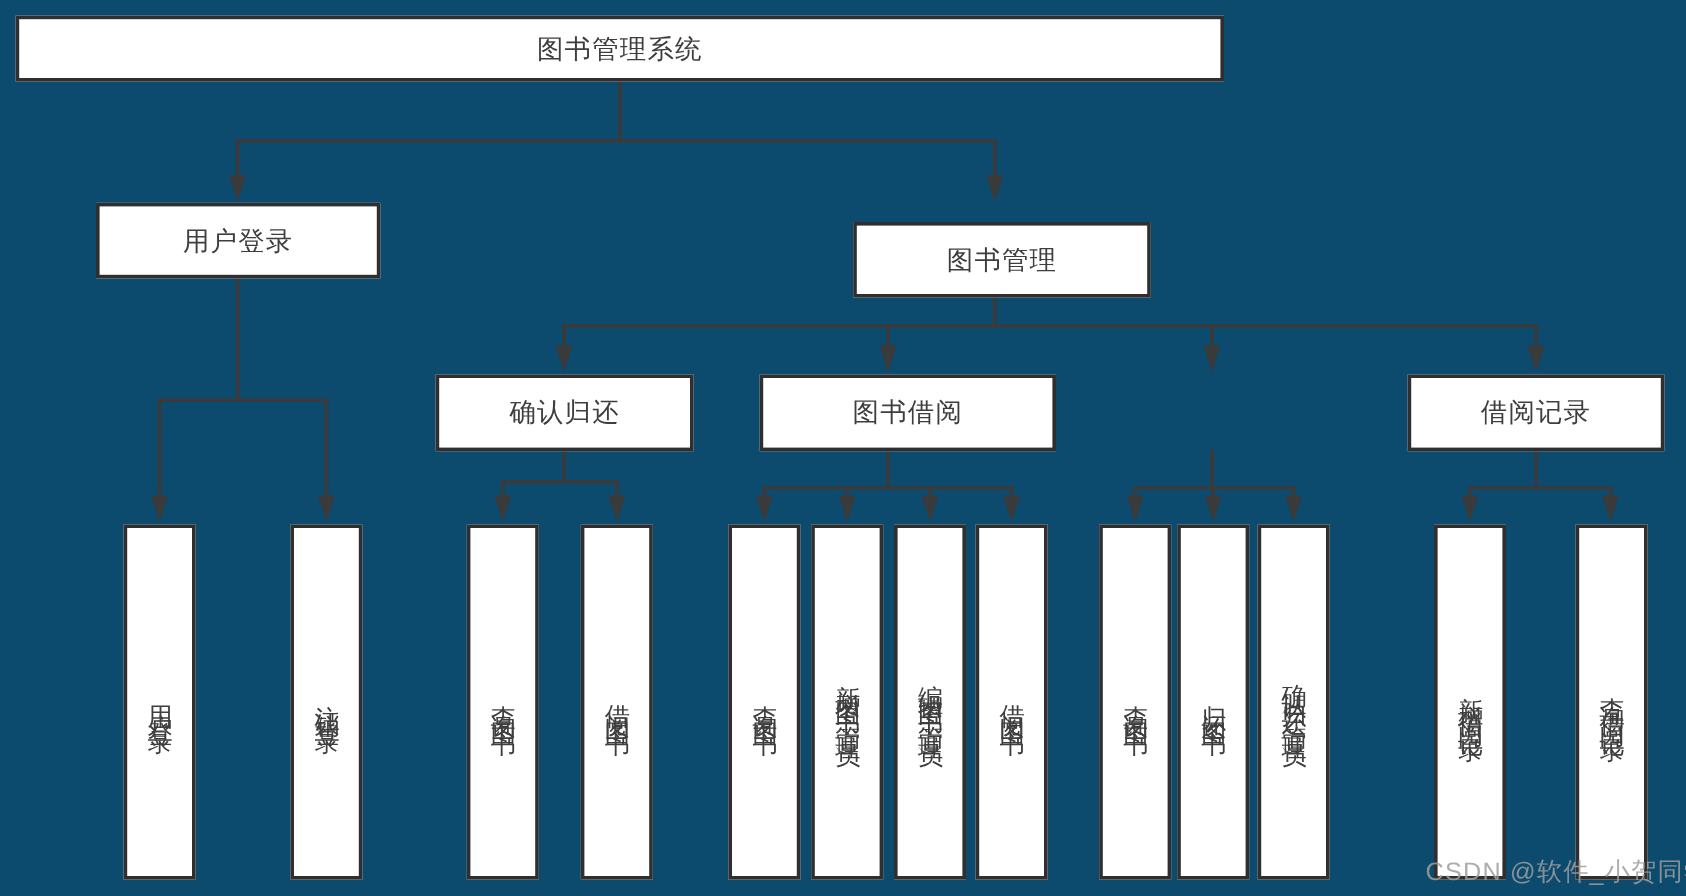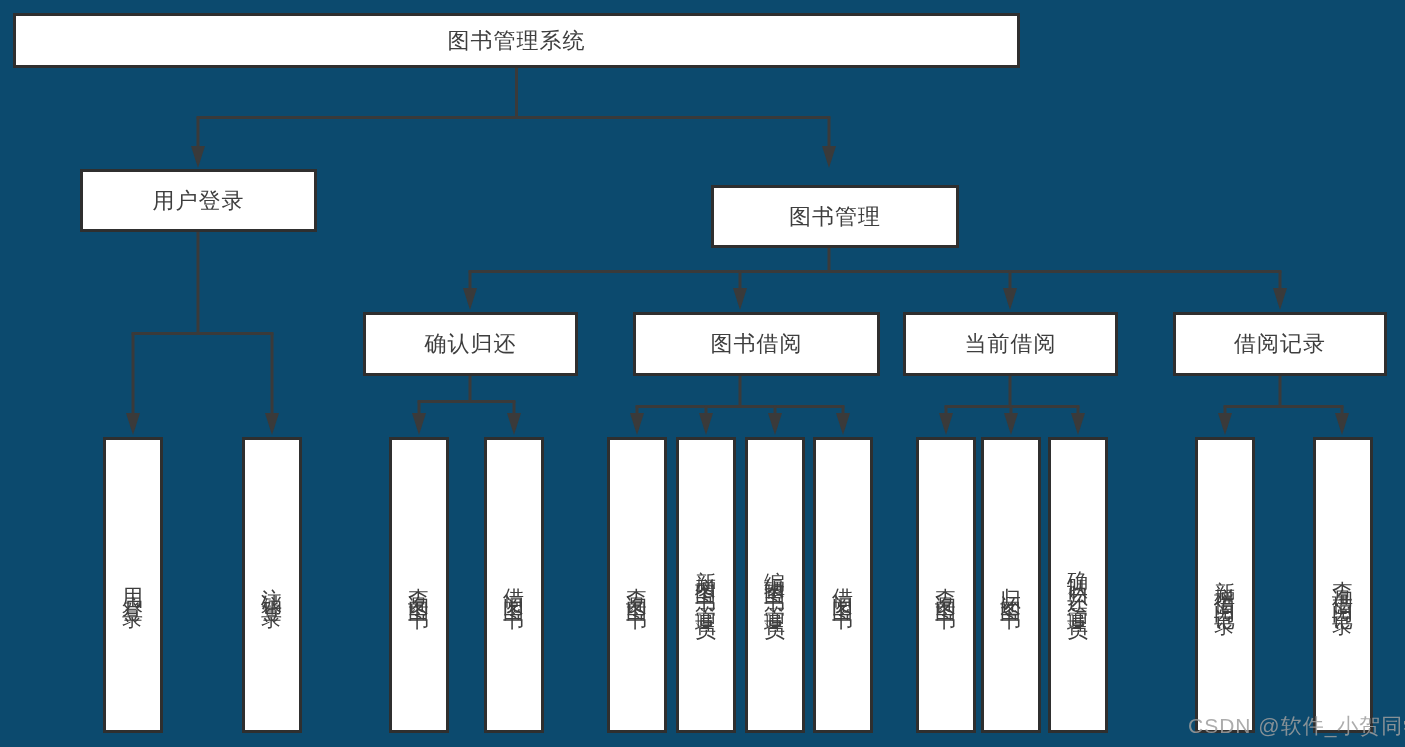--- a/index.html
+++ b/index.html
@@ -127,23 +127,20 @@
   <div class="hbox" style="left:711px; top:169px; width:248px; height:63px;margin-top:16px;">
     <span>图书管理</span>
   </div>
 
   <div class="hbox" style="left:363px; top:312px; width:215px; height:64px;">
     <span>确认归还</span>
   </div>
   <div class="hbox" style="left:633px; top:312px; width:247px; height:64px;">
     <span>图书借阅</span>
   </div>
-  <div class="hbox" style="left:903px; top:312px; width:215px; height:64px;">
-    <span>当前借阅</span>
-  </div>
   <div class="hbox" style="left:1173px; top:312px; width:214px; height:64px;">
     <span>借阅记录</span>
   </div>
 
   <div class="leaf" style="left:103px;">
     <span>用户登录</span>
   </div>
   <div class="leaf" style="left:242px;">
     <span>注销登录</span>
   </div>

